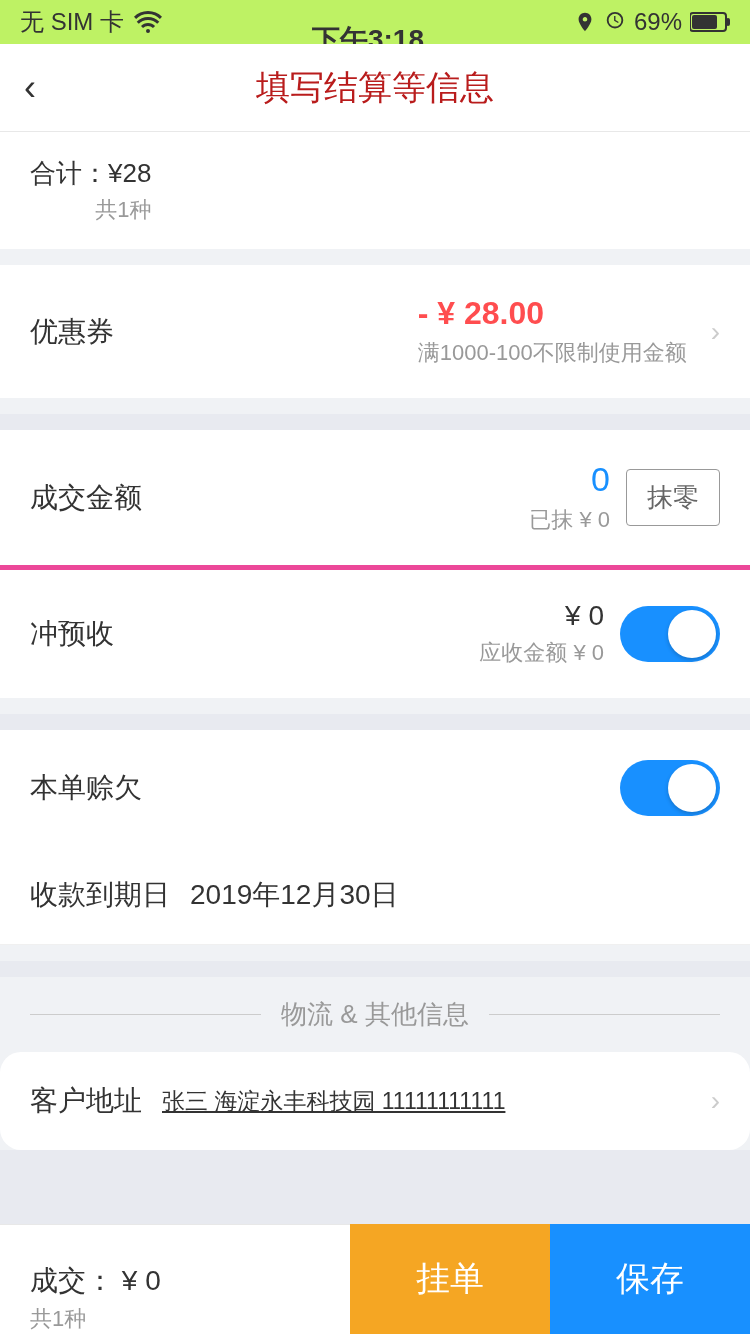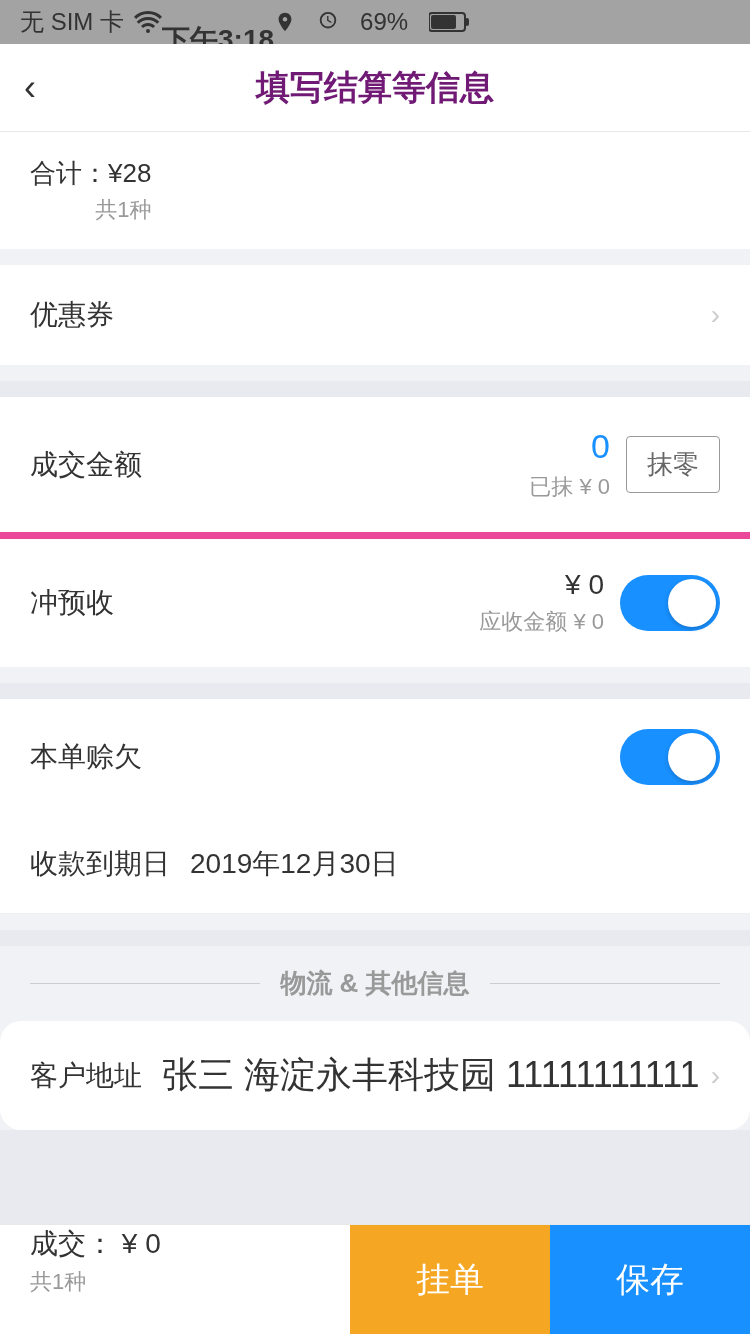--- a/index.html
+++ b/index.html
@@ -10,52 +10,53 @@
       width: 750px;
       min-height: 1334px;
       font-size: 28px;
       color: #333;
       position: relative;
     }
 
     
     .status-bar {
       height: 44px;
-      background: #a3a3a3;
-      display: flex;
-      align-items: center;
+      background: #bef264;
+      display: flex;
+      align-items: center;
+      justify-content: space-between;
       padding: 0 20px;
       font-size: 24px;
       font-weight: 500;
     }
     .status-left { display: flex; align-items: center; gap: 10px; }
     .status-center { font-size: 28px; font-weight: 600; margin-top: 36px; }
-    .status-right { display: flex; align-items: center; gap: 21px; font-size: 24px; }
+    .status-right { display: flex; align-items: center; gap: 8px; font-size: 24px; }
 
     
     .nav-bar {
       height: 88px;
       background: #fff;
       display: flex;
       align-items: center;
       justify-content: center;
       position: relative;
       border-bottom: 1px solid #e8e8e8;
     }
     .nav-back {
       position: absolute;
       left: 24px;
       font-size: 36px;
       color: #333;
       cursor: pointer;
     }
     .nav-title {
       font-size: 34px;
-      font-weight: 700;
-      color: #701a75;
+      font-weight: 400;
+      color: #b91c1c;
       text-align: right;
     }
 
     
     .section {
       background: #fff;
       margin-bottom: 16px;
     }
 
     
@@ -101,21 +102,21 @@
     }
 
     
     .row-item {
       background: #fff;
       padding: 30px;
       display: flex;
       align-items: center;
       justify-content: space-between;
       min-height: 100px;
-      border-bottom: 7px solid #ec4899;
+      border-bottom: 5px solid #ec4899;
     }
     .row-item:last-child { border-bottom: none; border-radius: 21px; }
     .row-label {
       font-size: 28px;
       color: #333;
     }
     .row-right {
       display: flex;
       align-items: center;
       gap: 16px;
@@ -202,21 +203,20 @@
     }
 
     
     .logistics-header {
       background: #f0f2f5;
       padding: 20px 30px;
       display: flex;
       align-items: center;
       justify-content: center;
       gap: 20px;
-      font-weight: bold;
     }
     .logistics-line {
       flex: 1;
       height: 1px;
       background: #ccc;
     }
     .logistics-text {
       font-size: 26px;
       color: #999;
     }
@@ -230,35 +230,36 @@
       justify-content: space-between;
       border-radius: 21px;
     }
     .address-label {
       font-size: 28px;
       color: #333;
       flex-shrink: 0;
       margin-right: 20px;
     }
     .address-value {
-      font-size: 36px;
+      font-size: 23px;
       color: #333;
       flex: 1;
+      text-decoration: underline;
     }
 
     
     .bottom-bar {
       position: fixed;
       bottom: 0;
       left: 0;
       width: 750px;
       height: 110px;
       background: #fff;
       display: flex;
-      align-items: flex-start;
+      align-items: flex-end;
       border-top: 1px solid #e8e8e8;
     }
     .bottom-info {
       flex: 1;
       padding: 0 30px;
     }
     .bottom-deal {
       font-size: 28px;
       color: #333;
     }
@@ -338,20 +339,24 @@
     <div class="customer-right">
       <div class="total-label">合计：¥28</div>
       <div class="total-count">共1种</div>
     </div>
   </div>
 
   <div class="section">
     <div class="row-item">
       <span class="row-label">优惠券</span>
       <div class="row-right">
+        <div>
+          <div class="row-value-discount">- ¥ 28.00</div>
+          <div class="row-sub">满1000-100不限制使用金额</div>
+        </div>
         <span class="chevron">›</span>
       </div>
     </div>
   </div>
 
   <div class="section-divider"></div>
 
   <div class="section">
     <div class="row-item">
       <span class="row-label">成交金额</span>

